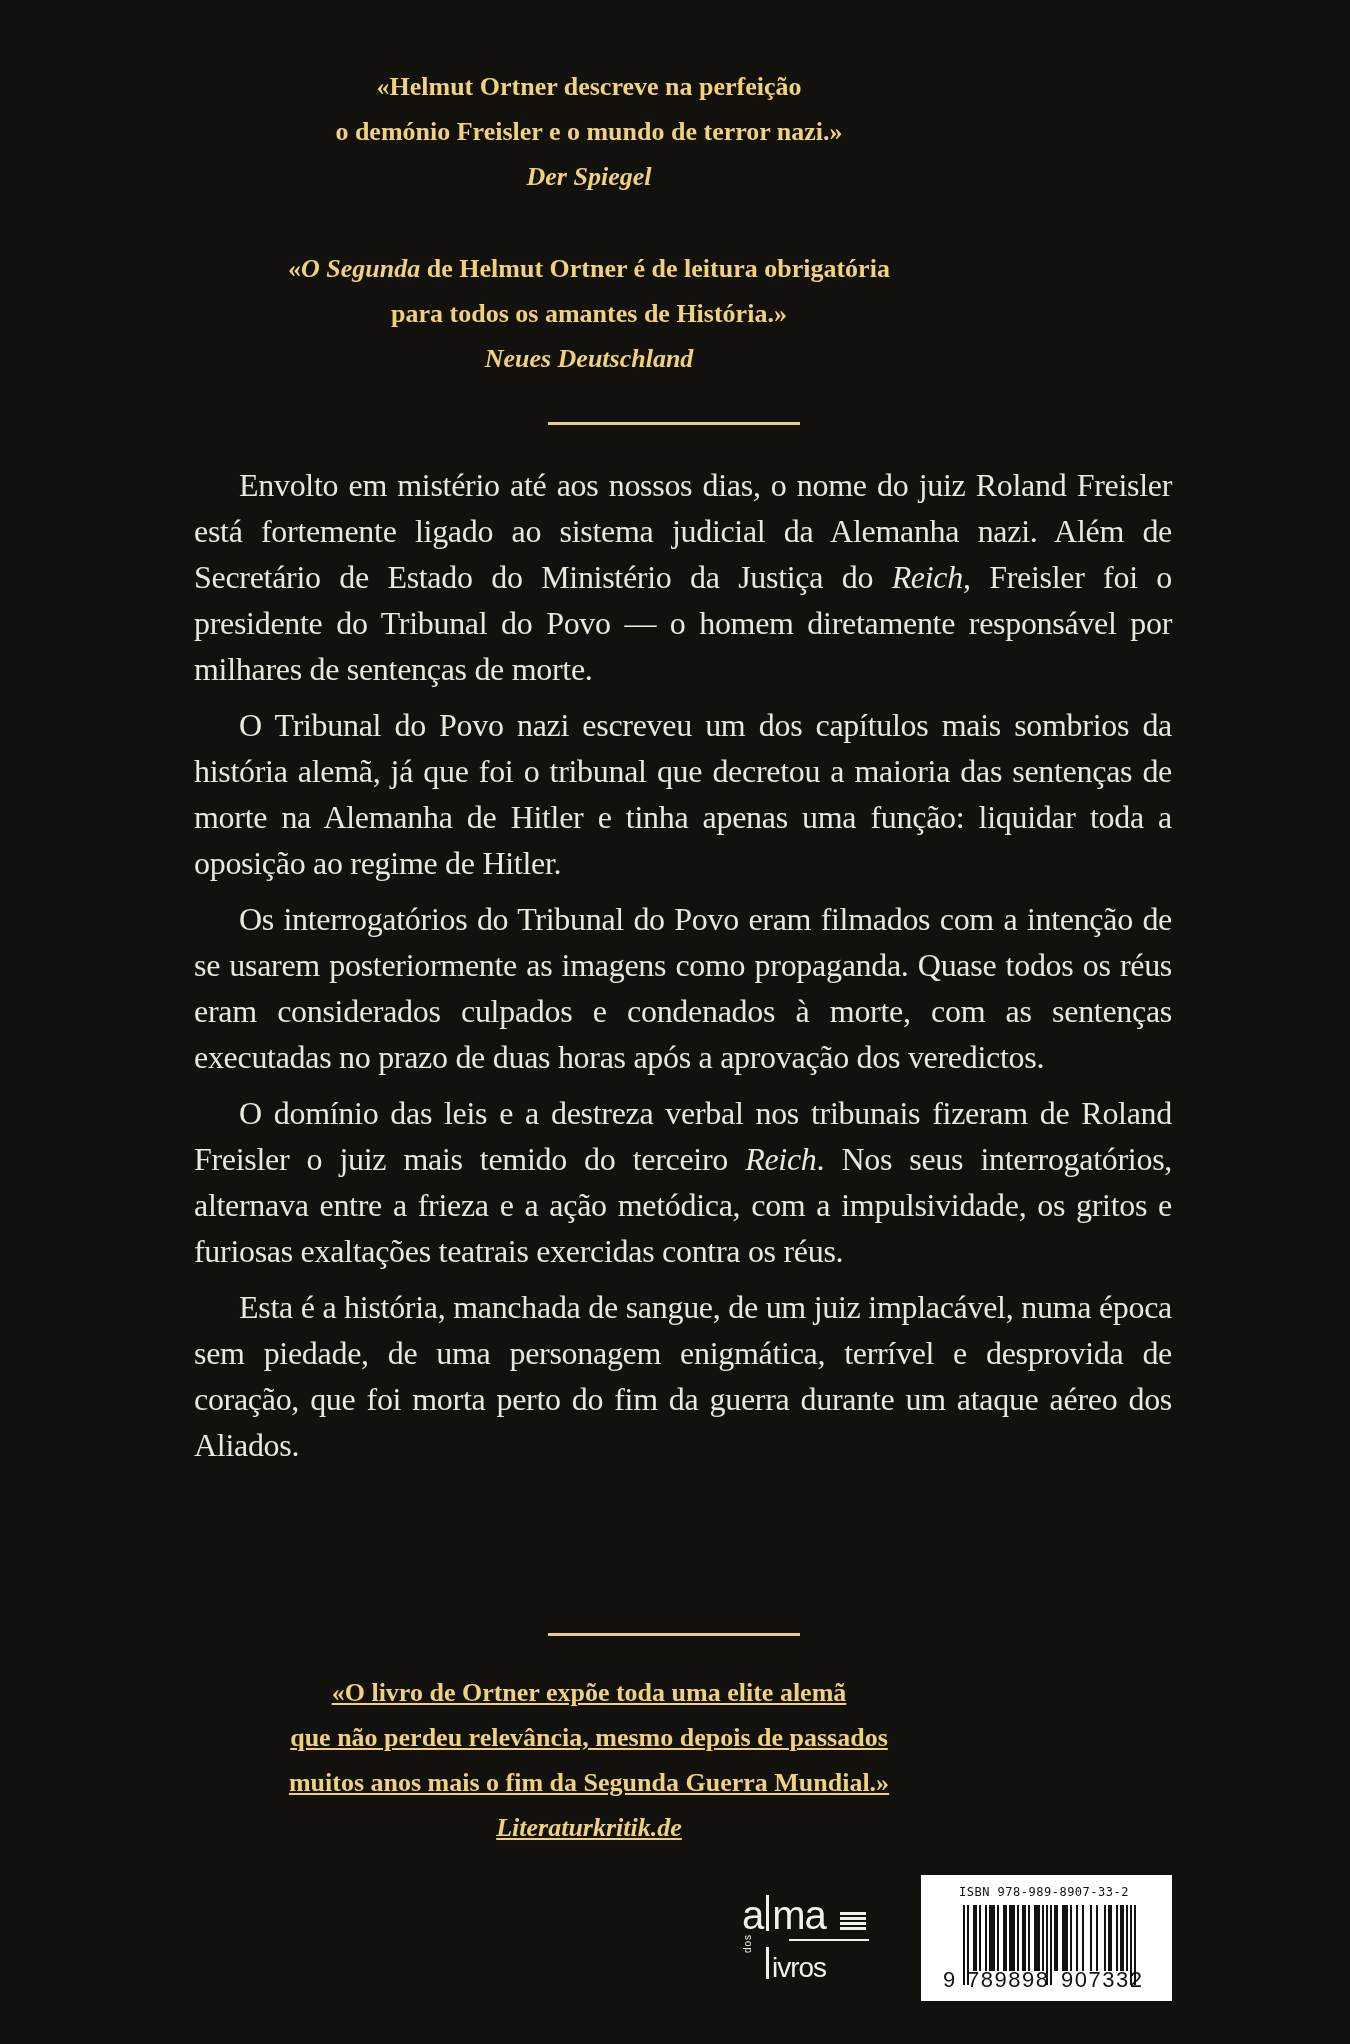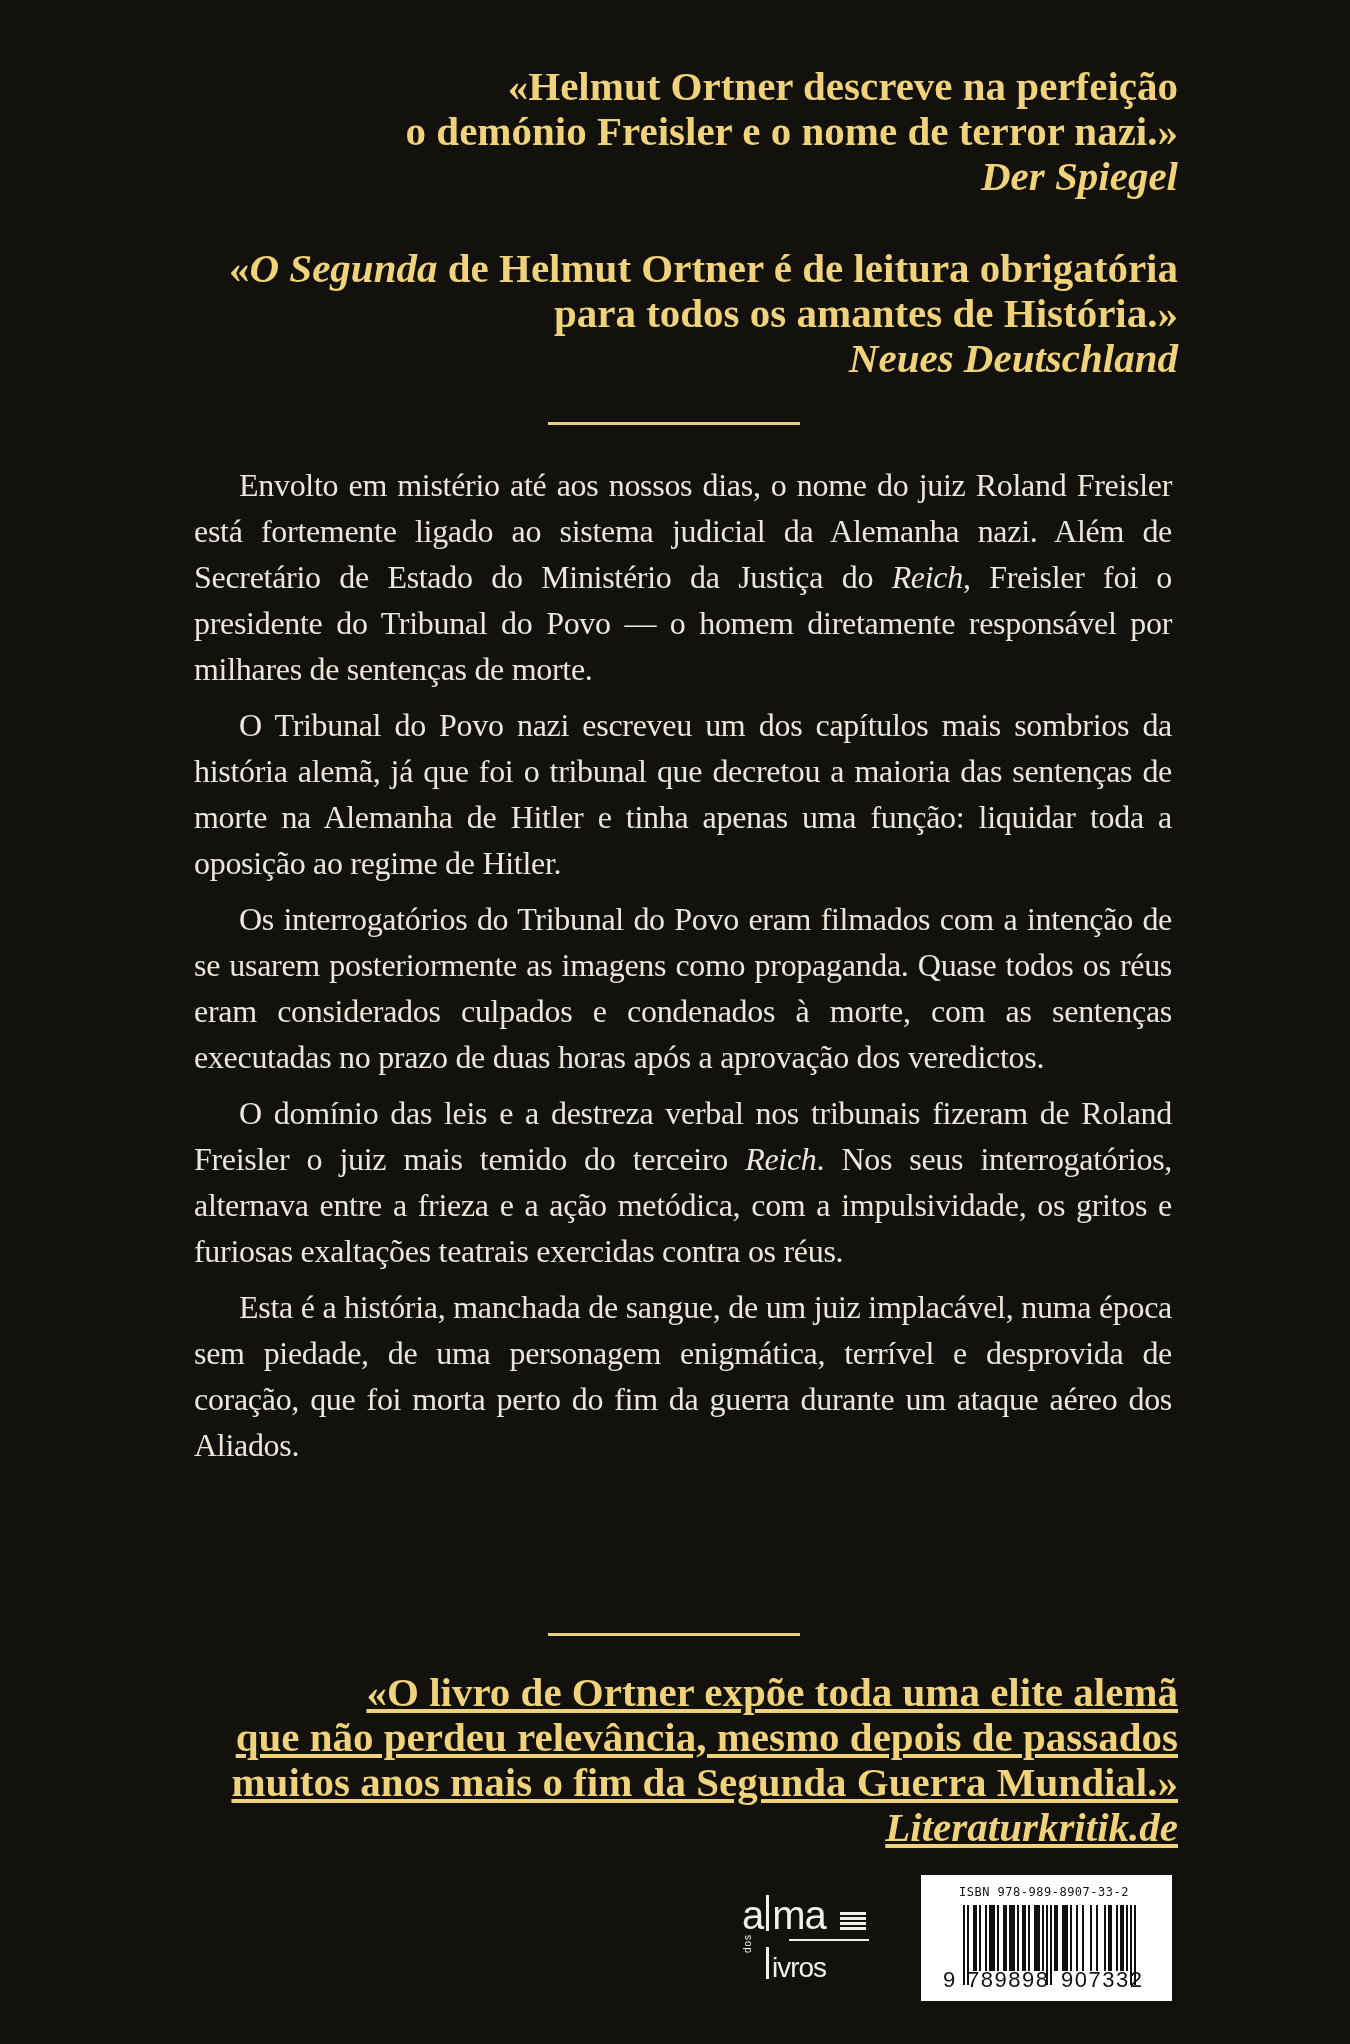--- a/index.html
+++ b/index.html
@@ -12,24 +12,24 @@
     height: 2044px;
     position: relative;
     overflow: hidden;
     font-family: "Liberation Serif", "DejaVu Serif", serif;
     color: #ece7dc;
   }
   .quote {
     position: absolute;
     left: 0;
     width: 1178px;
-    text-align: right;
+    text-align: center;
     color: #f0d27a;
     font-weight: bold;
-    font-size: 41px;
+    font-size: 26px;
     line-height: 45px;
   }
   .quote .line { display: block; white-space: nowrap; }
   .quote .source {
     display: block;
     font-style: italic;
     font-weight: bold;
     white-space: nowrap;
   }
   .quote i { font-style: italic; }
@@ -164,21 +164,21 @@
   }
   .barcode-box .digits .d0 { position: absolute; left: 0; }
   .barcode-box .digits .d1 { position: absolute; left: 24px; }
   .barcode-box .digits .d2 { position: absolute; left: 118px; }
 </style>
 </head>
 <body>
 
 <div class="quote" style="top:64px;">
   <span class="line">«Helmut Ortner descreve na perfeição</span>
-  <span class="line">o demónio Freisler e o nome de terror nazi.»</span>
+  <span class="line">o demónio Freisler e o mundo de terror nazi.»</span>
   <span class="source">Der Spiegel</span>
 </div>
 
 <div class="quote" style="top:246px;">
   <span class="line"><span>«</span><i>O Segunda</i><span> de Helmut Ortner é de leitura obrigatória</span></span>
   <span class="line">para todos os amantes de História.»</span>
   <span class="source">Neues Deutschland</span>
 </div>
 
 <div class="divider" style="top:422px;"></div>

